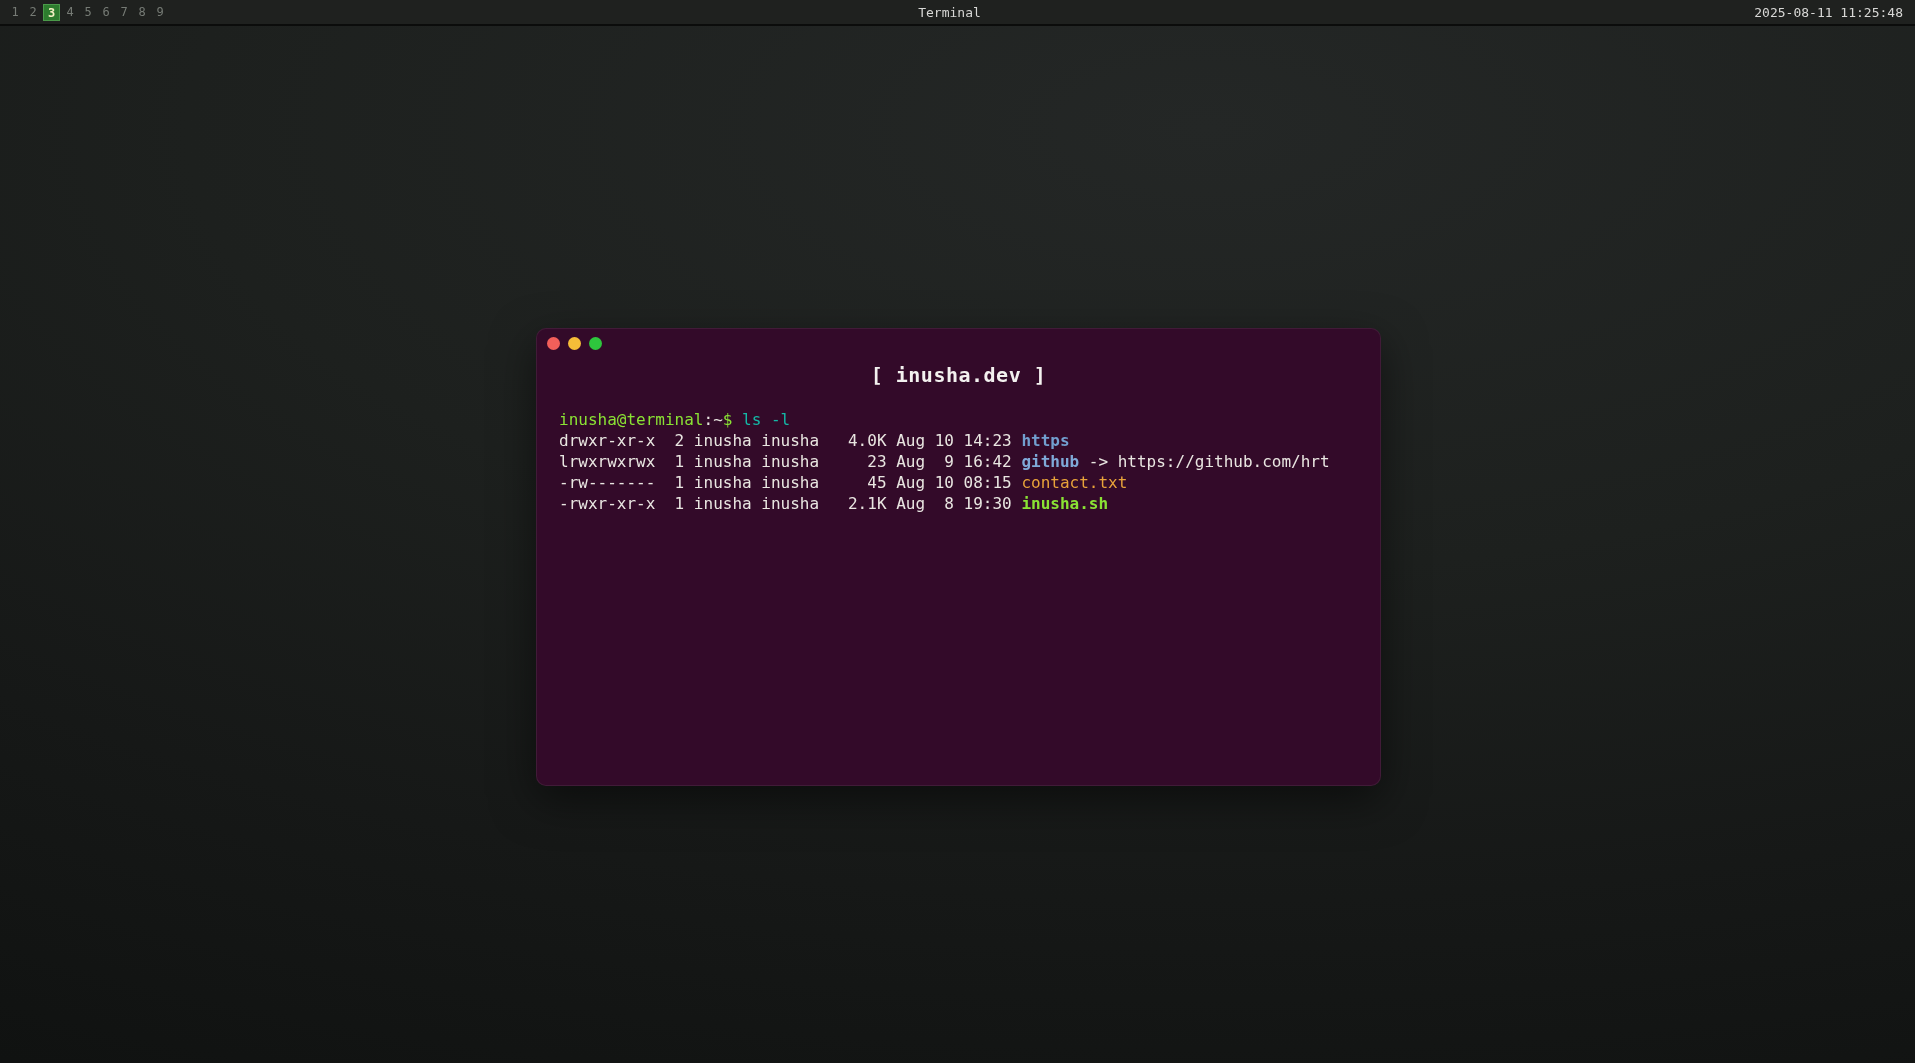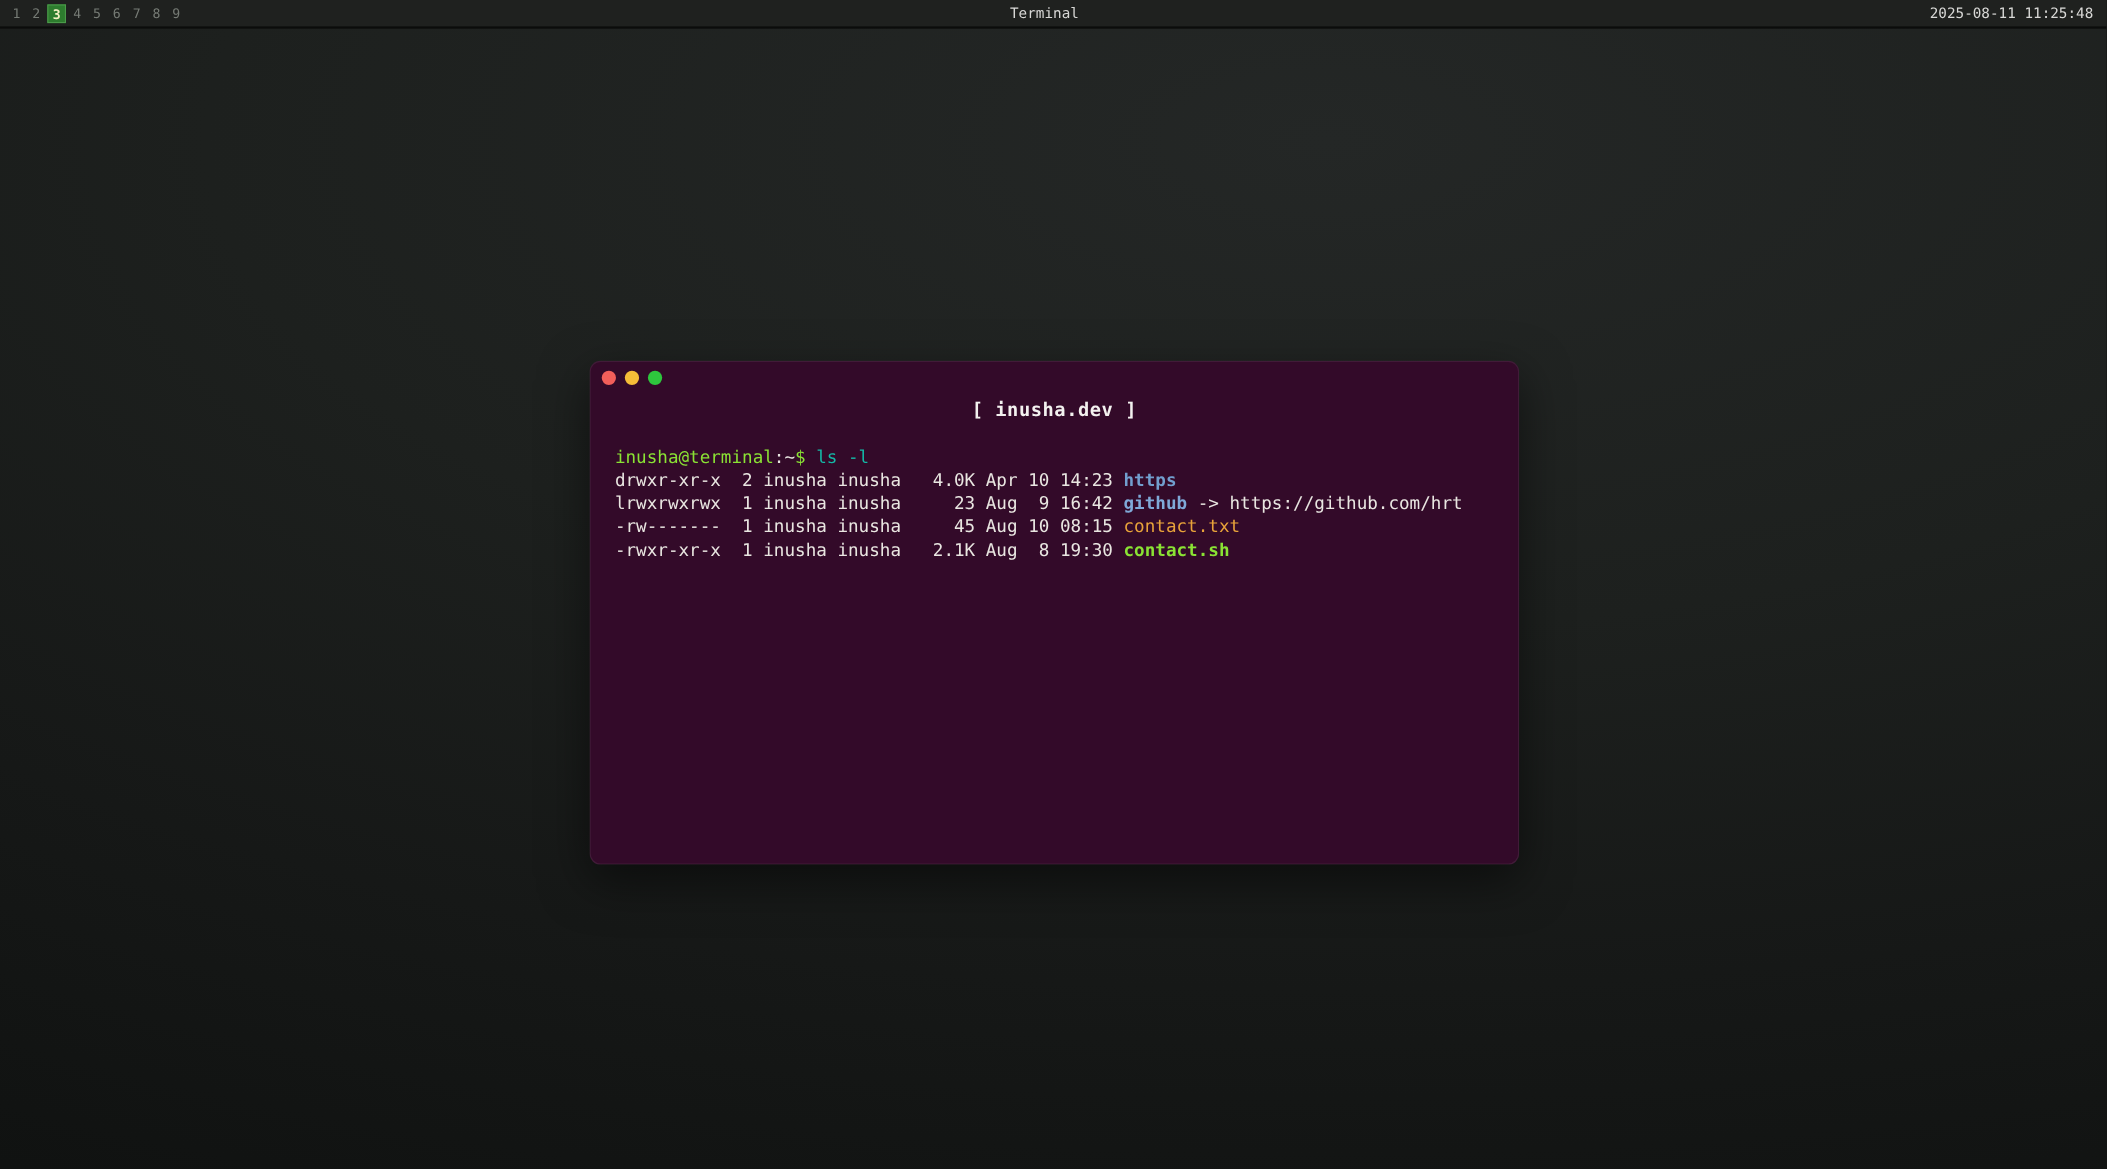--- a/index.html
+++ b/index.html
@@ -60,21 +60,21 @@
     padding:8px 0 0 10px;
   }
   .tl {
     width:13px; height:13px; border-radius:50%;
     border:none; cursor:pointer; padding:0;
   }
   .term-title {
     margin-top:13px;
     text-align:center;
     color:#f3f1ef;
-    font-size:17px; font-weight:bold;
+    font-size:20px; font-weight:bold;
     letter-spacing:0.5px;
     white-space:pre;
   }
   .term-body {
     margin-top:22px;
     padding:0 4px 0 22px;
     font-size:16px; line-height:21px;
     color:#e9e6e1;
   }
   .term-line { white-space:pre; }
@@ -108,20 +108,20 @@
 
   <div class="term-window">
     <div class="traffic-lights">
         <button class="tl" style="background: rgb(242, 95, 90);"></button>
         <button class="tl" style="background: rgb(245, 189, 56);"></button>
         <button class="tl" style="background: rgb(46, 198, 61);"></button>
       </div>
     <div class="term-title">[ inusha.dev ]</div>
     <div class="term-body">
         <div class="term-line"><span style="color: rgb(138, 226, 52);">inusha@terminal</span><span style="color: rgb(233, 230, 225);">:~</span><span style="color: rgb(138, 226, 52);">$ </span><span style="color: #14b8a6;">ls -l</span></div>
-        <div class="term-line"><span style="color: rgb(233, 230, 225);">drwxr-xr-x  2 inusha inusha   4.0K Apr 10 14:23 </span><span style="color: rgb(114, 159, 207); font-weight: bold;">https</span></div>
+        <div class="term-line"><span style="color: rgb(233, 230, 225);">drwxr-xr-x  2 inusha inusha   4.0K Aug 10 14:23 </span><span style="color: rgb(114, 159, 207); font-weight: bold;">https</span></div>
         <div class="term-line"><span style="color: rgb(233, 230, 225);">lrwxrwxrwx  1 inusha inusha     23 Aug  9 16:42 </span><span style="color: rgb(127, 169, 216); font-weight: bold;">github</span><span style="color: rgb(233, 230, 225);"> -&gt; https://github.com/hrt</span></div>
         <div class="term-line"><span style="color: rgb(233, 230, 225);">-rw-------  1 inusha inusha     45 Aug 10 08:15 </span><span style="color: rgb(232, 163, 58);">contact.txt</span></div>
-        <div class="term-line"><span style="color: rgb(233, 230, 225);">-rwxr-xr-x  1 inusha inusha   2.1K Aug  8 19:30 </span><span style="color: rgb(138, 226, 52); font-weight: bold;">contact.sh</span></div>
+        <div class="term-line"><span style="color: rgb(233, 230, 225);">-rwxr-xr-x  1 inusha inusha   2.1K Aug  8 19:30 </span><span style="color: rgb(138, 226, 52); font-weight: bold;">inusha.sh</span></div>
       </div>
   </div>
 
 </div>
 
 </body></html>

